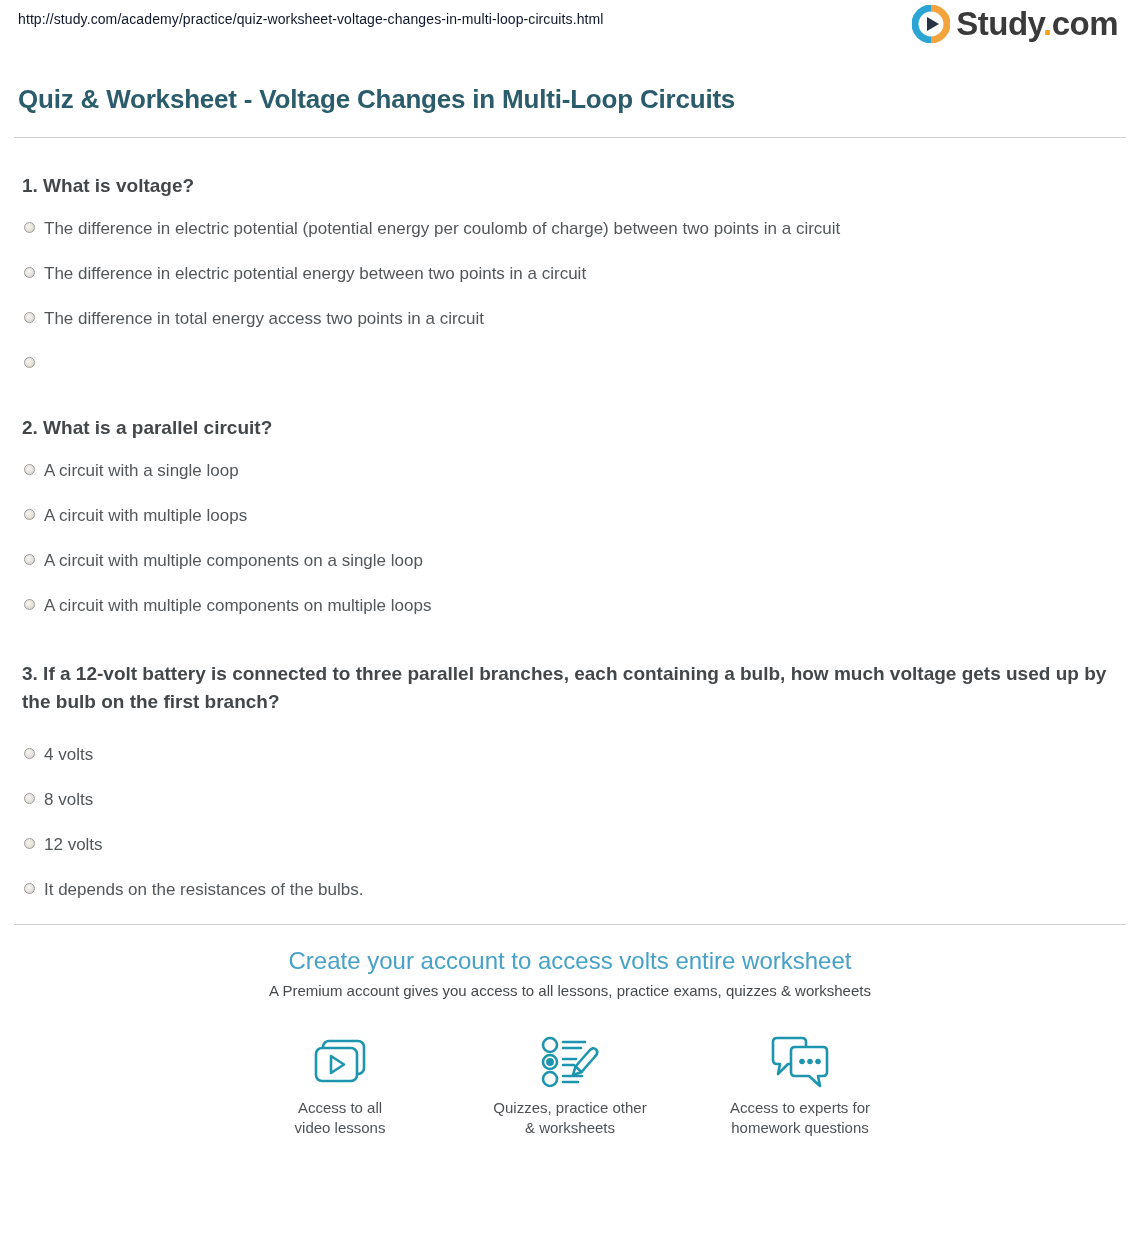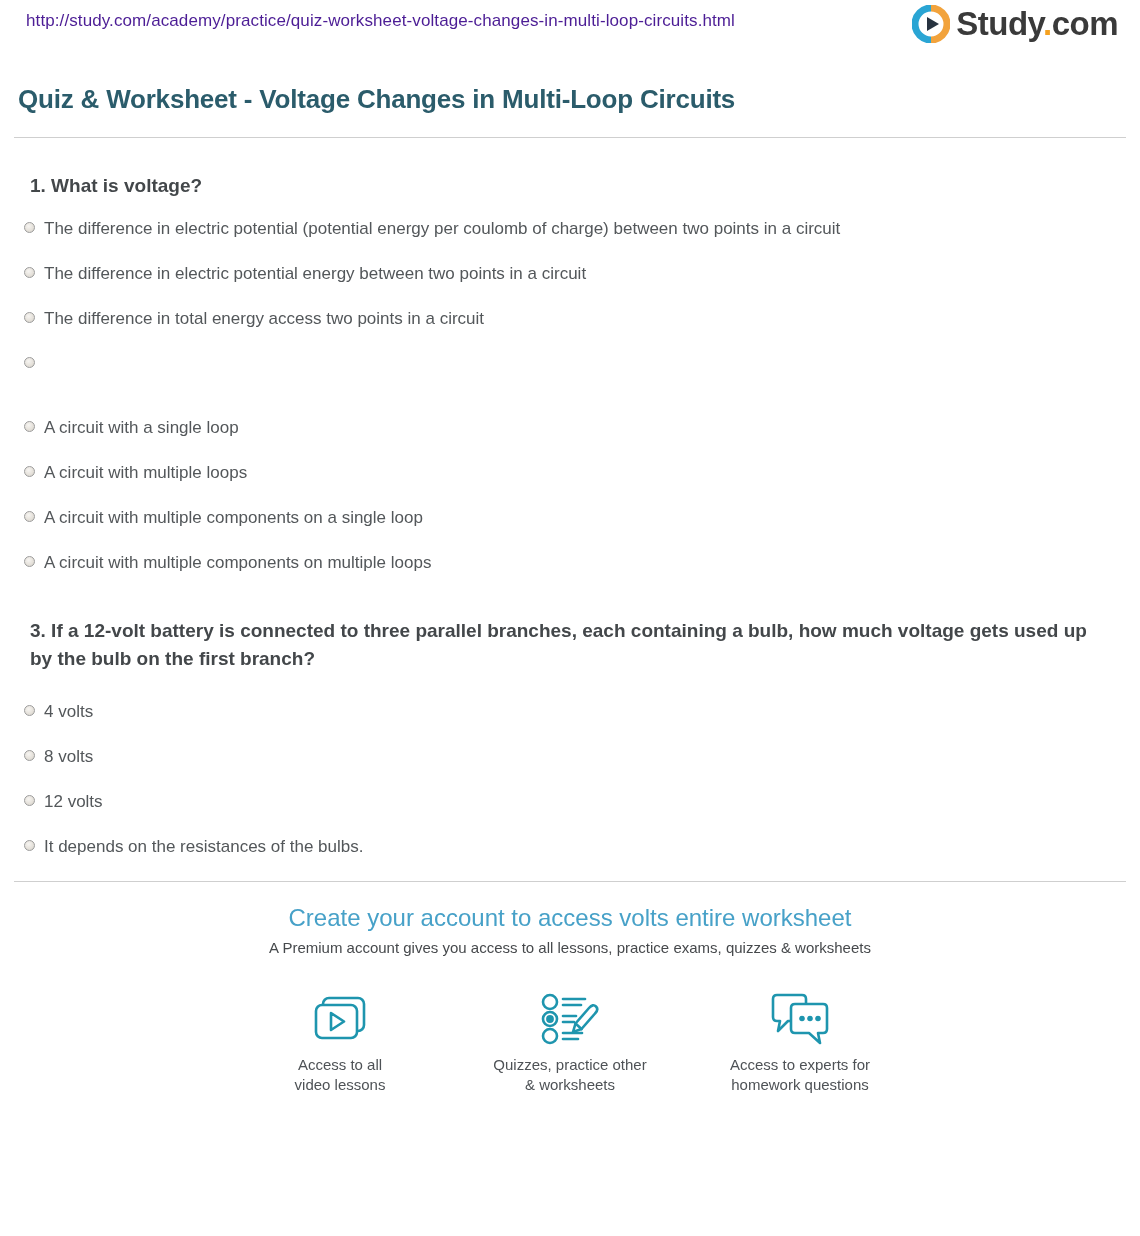--- a/index.html
+++ b/index.html
@@ -9,22 +9,22 @@
     font-family: "Liberation Sans", "DejaVu Sans", sans-serif;
     color: #4f5356;
     position: relative;
     overflow: hidden;
   }
   .page { padding: 0 14px; }
 
   
   .header { position: relative; height: 58px; }
   .url {
-    position: absolute; left: 12px; top: 11px;
-    font-size: 17px; color: #4c1d95; letter-spacing: 0.1px;
+    position: absolute; left: 4px; top: 11px;
+    font-size: 14px; color: #0f172a; letter-spacing: 0.1px;
   }
   .logo {
     position: absolute; right: 8px; top: 5px;
     display: flex; align-items: flex-start;
   }
   .logo-text {
     font-size: 33px; font-weight: 600; color: #3a3a3a;
     letter-spacing: -0.5px; margin-left: 6px; line-height: 38px;
   }
   .logo-dot { color: #f5a11f; }
@@ -37,21 +37,21 @@
     color: #2b5c6b; letter-spacing: -0.2px;
   }
   hr.rule {
     border: none; border-top: 1px solid #cfcfcf;
     margin: 14px 0 0 0;
   }
 
   
   .question { margin-top: 37px; }
   .question-heading {
-    margin: 16px; font-size: 19px; line-height: 22px;
+    margin: 8px; font-size: 19px; line-height: 22px;
     font-weight: 700; color: #43474a; max-width: 1090px;
   }
   .question-heading.long { line-height: 28px; }
   .options { margin-top: 21px; }
   .option {
     display: flex; align-items: flex-start;
     padding-left: 10px; margin-bottom: 24px;
     min-height: 20px; cursor: default;
   }
   .radio {
@@ -126,20 +126,21 @@
         <span class="radio"></span>
         <span class="option-text">The difference in total energy access two points in a circuit</span>
       </div>
       <div class="option">
         <span class="radio"></span>
       </div>
     </div>
   </section>
 
   <section class="question" style="margin-top:44px;">
+    <h2 class="question-heading">2. What is a parallel circuit?</h2>
     <div class="options">
       <div class="option">
         <span class="radio"></span>
         <span class="option-text">A circuit with a single loop</span>
       </div>
       <div class="option">
         <span class="radio"></span>
         <span class="option-text">A circuit with multiple loops</span>
       </div>
       <div class="option">

